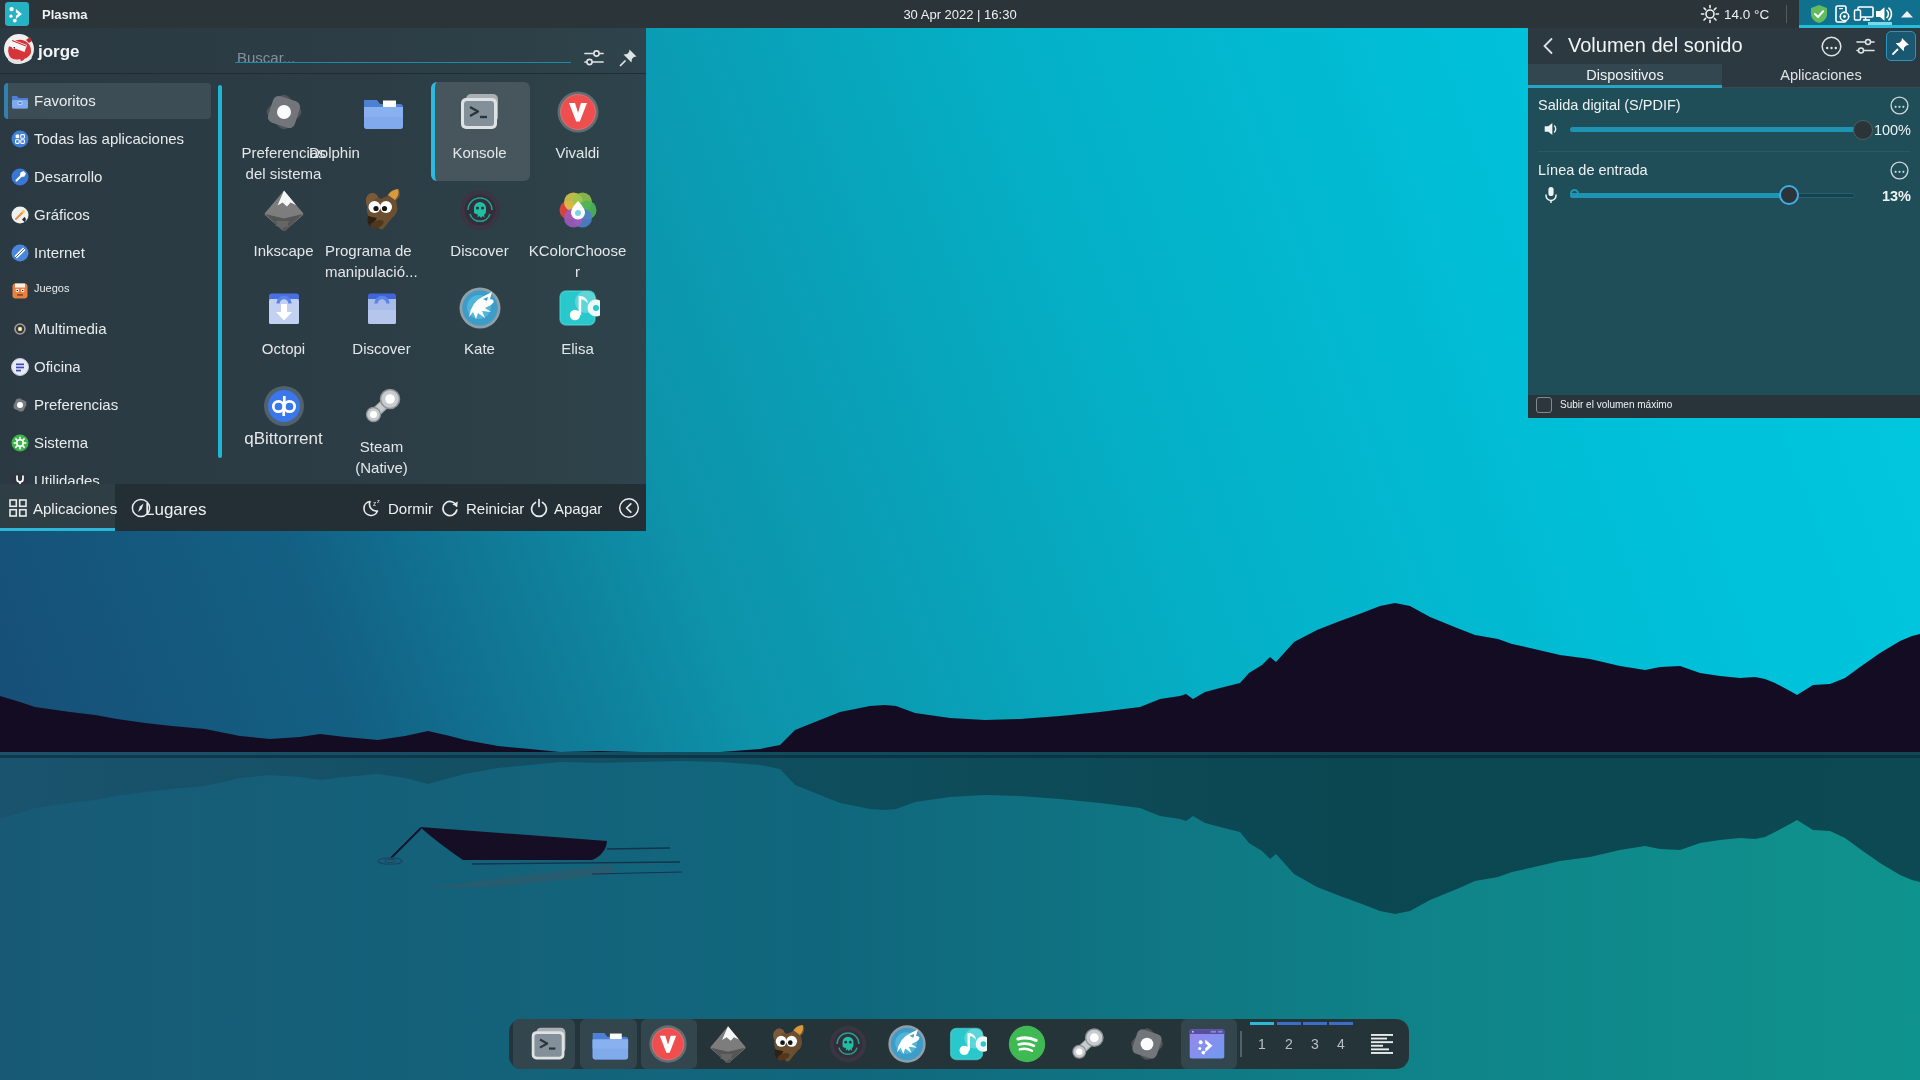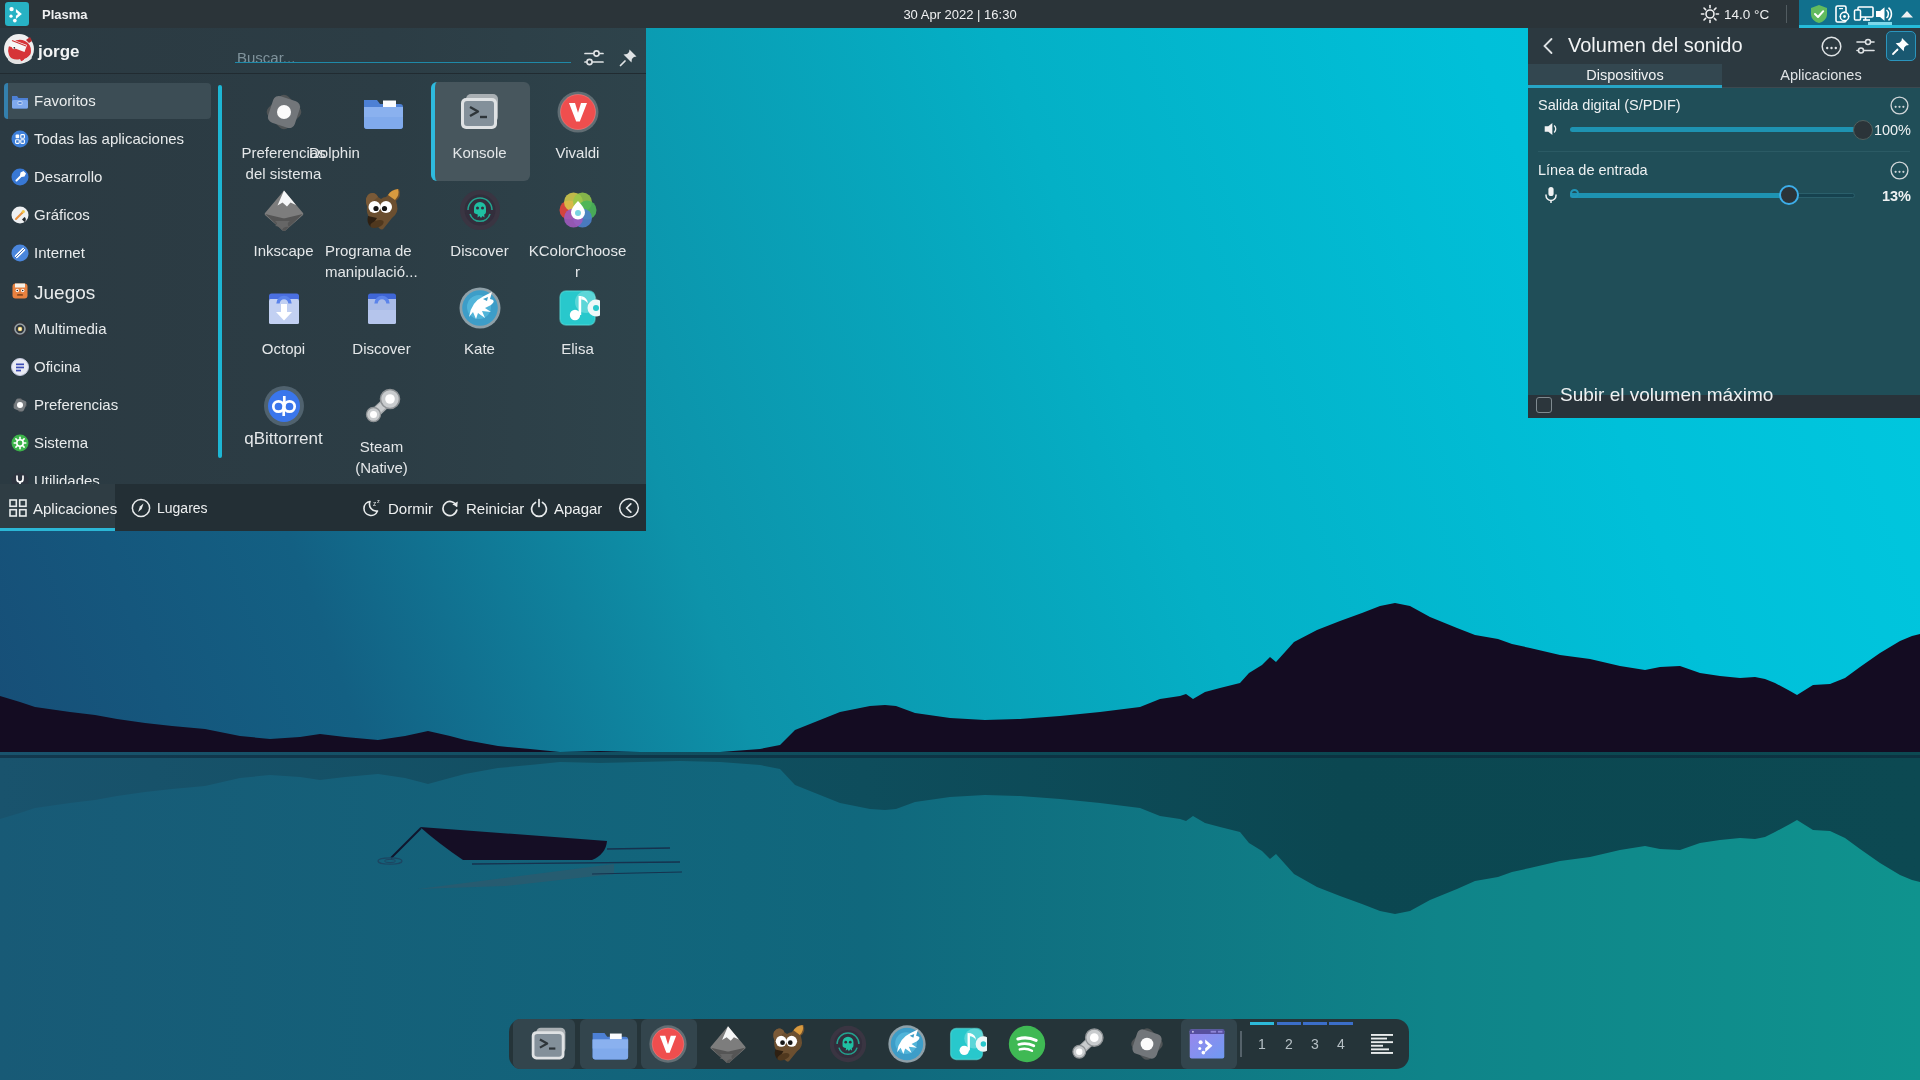--- a/index.html
+++ b/index.html
@@ -177,21 +177,21 @@
   <span class="abs" style="left:34px;top:216px;font-size:15px;color:#e8ebec">Internet</span>
   <svg class="abs" style="left:11px;top:254px" width="18" height="18" viewBox="0 0 18 18">
       <rect x="1.5" y="1.5" width="15" height="15" rx="3" fill="#e8813f"></rect>
       <rect x="4" y="1.5" width="10" height="4" fill="#f5f1e9"></rect>
       <circle cx="6.3" cy="8.5" r="1.7" fill="#fff"></circle>
       <circle cx="11.7" cy="8.5" r="1.7" fill="#fff"></circle>
       <circle cx="6.3" cy="8.5" r="0.8" fill="#222"></circle>
       <circle cx="11.7" cy="8.5" r="0.8" fill="#222"></circle>
       <rect x="6" y="12" width="6" height="1.8" rx="0.9" fill="#8a4a1e"></rect>
     </svg>
-  <span class="abs" style="left:34px;top:254px;font-size:19px;color:#e8ebec">Juegos</span>
+  <span class="abs" style="left:34px;top:254px;font-size:11px;color:#e8ebec">Juegos</span>
   <svg class="abs" style="left:11px;top:292px" width="18" height="18" viewBox="0 0 18 18">
       <circle cx="9" cy="9" r="8.5" fill="#30373d"></circle>
       <circle cx="9" cy="9" r="5" fill="none" stroke="#9aa2a8" stroke-width="1.6"></circle>
       <circle cx="9" cy="9" r="2.2" fill="#f2d879"></circle>
       <circle cx="9" cy="9" r="0.9" fill="#fff"></circle>
     </svg>
   <span class="abs" style="left:34px;top:292px;font-size:15px;color:#e8ebec">Multimedia</span>
   <svg class="abs" style="left:11px;top:330px" width="18" height="18" viewBox="0 0 18 18">
       <circle cx="9" cy="9" r="8.5" fill="#e9ebf4"></circle>
       <circle cx="9" cy="9" r="8.5" fill="none" stroke="#c2c8dc" stroke-width="1"></circle>
@@ -365,21 +365,21 @@
         <rect x="10.7" y="1" width="6.3" height="6.3"></rect>
         <rect x="1" y="10.7" width="6.3" height="6.3"></rect>
         <rect x="10.7" y="10.7" width="6.3" height="6.3"></rect>
       </g>
     </svg>
   <span class="abs" style="left:33px;top:472px;font-size:15px;color:#eef0f1">Aplicaciones</span>
   <svg class="abs" style="left:131px;top:470px" width="20" height="20" viewBox="0 0 20 20">
       <circle cx="10" cy="10" r="8.6" fill="none" stroke="#e8ebec" stroke-width="1.5"></circle>
       <path d="M12.5,5.5 l-1.8,5.5 -3.6,3 1.8,-5.5 Z" fill="#e8ebec"></path>
     </svg>
-  <span class="abs" style="left:157px;top:472px;font-size:14px;color:#eef0f1">Lugares</span>
+  <span class="abs" style="left:145px;top:472px;font-size:17px;color:#eef0f1">Lugares</span>
   <svg class="abs" style="left:361px;top:470px" width="22" height="20" viewBox="0 0 22 20">
       <path d="M9,3.5 a7,7 0 1 0 7.5,9.5 a7,7 0 0 1 -7.5,-9.5 Z" fill="none" stroke="#e8ebec" stroke-width="1.6" stroke-linejoin="round"></path>
       <text x="12" y="7.5" font-size="6.5" fill="#e8ebec" font-family="Liberation Sans">z</text>
       <text x="16" y="5" font-size="5.5" fill="#e8ebec" font-family="Liberation Sans">z</text>
     </svg>
   <span class="abs" style="left:388px;top:472px;font-size:15px;color:#eef0f1">Dormir</span>
   <svg class="abs" style="left:440px;top:470px" width="20" height="20" viewBox="0 0 20 20">
       <path d="M16.5,8 a7,7 0 1 0 0.3,4" fill="none" stroke="#e8ebec" stroke-width="1.7" stroke-linecap="round"></path>
       <path d="M17.8,3.5 l-0.6,5.2 -4.8,-2.2 Z" fill="#e8ebec"></path>
     </svg>
@@ -452,21 +452,21 @@
       <path d="M3,8.5 v1 a5,5 0 0 0 10,0 v-1" fill="none" stroke="#eff1f2" stroke-width="1.5"></path>
       <line x1="8" y1="14.5" x2="8" y2="17" stroke="#eff1f2" stroke-width="1.5"></line>
     </svg>
   <div class="abs" style="left:42px;top:165px;width:285px;height:5px;background:#16424f;border:1px solid #2a5f6b;border-radius:2.5px"></div>
   <div class="abs" style="left:42px;top:165px;width:220px;height:5px;background:#1e93b2;border-radius:2.5px"></div>
   <div class="abs" style="left:42px;top:161px;width:9px;height:9px;background:none;border:2px solid #2196b8;border-radius:50%"></div>
   <div class="abs" style="left:251px;top:157px;width:20px;height:20px;background:#2b3439;border:2px solid #3daee9;border-radius:50%"></div>
   <span class="abs" style="left:313px;top:160px;width:70px;text-align:right;font-size:14.5px;font-weight:bold;color:#eef1f2">13%</span>
   <div class="abs" style="left:0;top:367px;width:392px;height:23px;background:#29333a"></div>
   <div class="abs" style="left:8px;top:369px;width:16px;height:16px;border:1.5px solid #7f8a90;border-radius:3px;background:#2c363c"></div>
-  <span class="abs" style="left:32px;top:356px;font-size:19px;color:#eef1f2">Subir el volumen máximo</span>
+  <span class="abs" style="left:32px;top:371px;font-size:10px;color:#eef1f2">Subir el volumen máximo</span>
 </div>
 <div id="dock">
   <div class="abs" style="left:4px;top:0px;width:62px;height:50px;background:#33454d;border-radius:6px"></div>
   <div class="abs" style="left:71px;top:0px;width:57px;height:50px;background:#33454d;border-radius:6px"></div>
   <div class="abs" style="left:132px;top:0px;width:56px;height:50px;background:#33454d;border-radius:6px"></div>
   <div class="abs" style="left:672px;top:0px;width:56px;height:50px;background:#33454d;border-radius:6px"></div>
   <svg class="abs" style="left:20px;top:5px" width="40" height="40" viewBox="0 0 44 44">
       <rect x="8" y="4" width="32" height="28" rx="5" fill="#a9afb3"></rect>
       <rect x="3" y="8" width="36" height="31" rx="5" fill="#dfe2e4"></rect>
       <rect x="6" y="11" width="30" height="25" rx="3" fill="#83909a"></rect>

